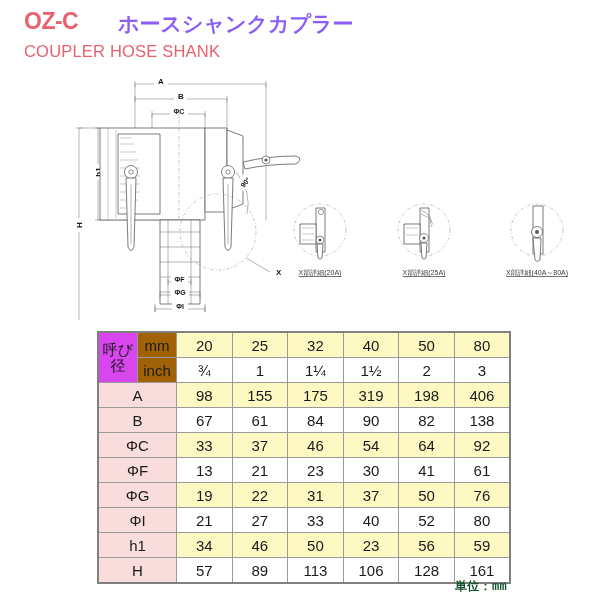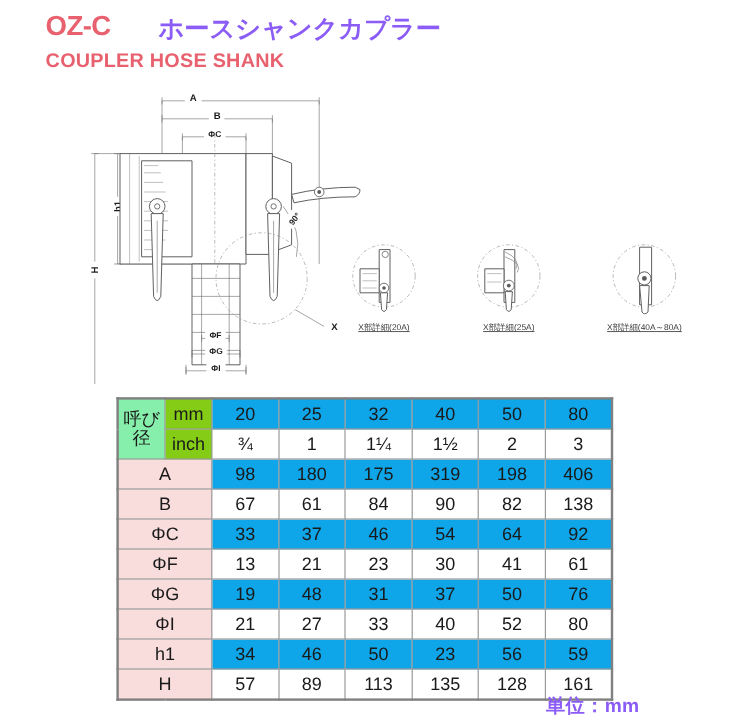--- a/index.html
+++ b/index.html
@@ -11,21 +11,21 @@
     width: 608px;
     height: 600px;
     position: relative;
     font-family: "Liberation Sans", "DejaVu Sans", sans-serif;
     overflow: hidden;
   }
 
   
   #header {
     position: absolute;
-    left: 14px; top: 0;
+    left: 0; top: 0;
     width: 560px;
     height: 72px;
   }
   #title-code {
     position: absolute;
     left: 24px; top: 8px;
     font-size: 23px;
     font-weight: bold;
     color: #e8616e;
     letter-spacing: -0.5px;
@@ -35,21 +35,21 @@
     left: 118px; top: 10px;
     font-size: 21px;
     font-weight: bold;
     color: #8b5cf6;
     letter-spacing: 0px;
   }
   #title-en {
     position: absolute;
     left: 24px; top: 42px;
     font-size: 16.5px;
-    font-weight: bold;
+    font-weight: normal;
     color: #e8616e;
     letter-spacing: 0.2px;
   }
 
   
   #drawing {
     position: absolute;
     left: 0; top: 72px;
     width: 608px;
     height: 248px;
@@ -76,40 +76,41 @@
     color: #1a1a1a;
     height: 24px;
     padding: 0;
     font-weight: normal;
   }
   td.hdr-pink {
     background: #f9dcdc;
     font-size: 15px;
   }
   td.hdr-pink-sm {
-    background: #84cc16;
+    background: #a16207;
     font-size: 10.5px;
     width: 38px;
   }
   td.nominal-vert {
-    background: #86efac;
+    background: #d946ef;
     width: 38px;
     font-size: 15px;
     line-height: 1.02;
     padding: 1px 0;
   }
-  td.val-yellow { background: #0ea5e9; margin-left: 48px; }
+  td.val-yellow { background: #fef9c3; margin-left: 48px; }
   td.val-white  { background: #ffffff; }
   #unit-note {
     position: absolute;
     left: 455px; top: 578px;
-    font-size: 16px;
+    font-size: 12px;
     font-weight: bold;
-    color: #8b5cf6;
+    color: #14532d;
     letter-spacing: 0.3px;
+    font-family: Liberation Mono, monospace;
   }
 
   
   .dimtxt { font-family: "Liberation Sans", sans-serif; font-size: 8px; fill: #1a1a1a; font-weight: bold; }
   .dimtxt-s { font-family: "Liberation Sans", sans-serif; font-size: 7px; fill: #1a1a1a; font-weight: bold; }
   .captxt { font-family: "Liberation Sans", "DejaVu Sans", sans-serif; font-size: 7px; fill: #3a3a3a; }
   .thin { stroke: #6a6a6a; stroke-width: 0.5; fill: none; }
   .dash { stroke: #8a8a8a; stroke-width: 0.5; fill: none; stroke-dasharray: 3 2 1 2; }
   .body-l { stroke: #5a5a5a; stroke-width: 0.8; fill: #ffffff; }
   .hatch-l { stroke: #7a7a7a; stroke-width: 0.4; fill: none; }
@@ -321,21 +322,21 @@
         <td class="val-white">1</td>
         <td class="val-white">1¼</td>
         <td class="val-white">1½</td>
         <td class="val-white">2</td>
         <td class="val-white">3</td>
       </tr>
 
       <tr>
         <td class="hdr-pink" colspan="2">A</td>
         <td class="val-yellow">98</td>
-        <td class="val-yellow">180</td>
+        <td class="val-yellow">155</td>
         <td class="val-yellow">175</td>
         <td class="val-yellow">319</td>
         <td class="val-yellow">198</td>
         <td class="val-yellow">406</td>
       </tr>
       <tr>
         <td class="hdr-pink" colspan="2">B</td>
         <td class="val-white">67</td>
         <td class="val-white">61</td>
         <td class="val-white">84</td>
@@ -357,21 +358,21 @@
         <td class="val-white">13</td>
         <td class="val-white">21</td>
         <td class="val-white">23</td>
         <td class="val-white">30</td>
         <td class="val-white">41</td>
         <td class="val-white">61</td>
       </tr>
       <tr>
         <td class="hdr-pink" colspan="2">ΦG</td>
         <td class="val-yellow">19</td>
-        <td class="val-yellow">48</td>
+        <td class="val-yellow">22</td>
         <td class="val-yellow">31</td>
         <td class="val-yellow">37</td>
         <td class="val-yellow">50</td>
         <td class="val-yellow">76</td>
       </tr>
       <tr>
         <td class="hdr-pink" colspan="2">ΦI</td>
         <td class="val-white">21</td>
         <td class="val-white">27</td>
         <td class="val-white">33</td>
@@ -386,21 +387,21 @@
         <td class="val-yellow">50</td>
         <td class="val-yellow">23</td>
         <td class="val-yellow">56</td>
         <td class="val-yellow">59</td>
       </tr>
       <tr>
         <td class="hdr-pink" colspan="2">H</td>
         <td class="val-white">57</td>
         <td class="val-white">89</td>
         <td class="val-white">113</td>
-        <td class="val-white">135</td>
+        <td class="val-white">106</td>
         <td class="val-white">128</td>
         <td class="val-white">161</td>
       </tr>
     </tbody>
   </table>
 </div>
 
 <div id="unit-note">単位：mm</div>
 
 </body></html>

